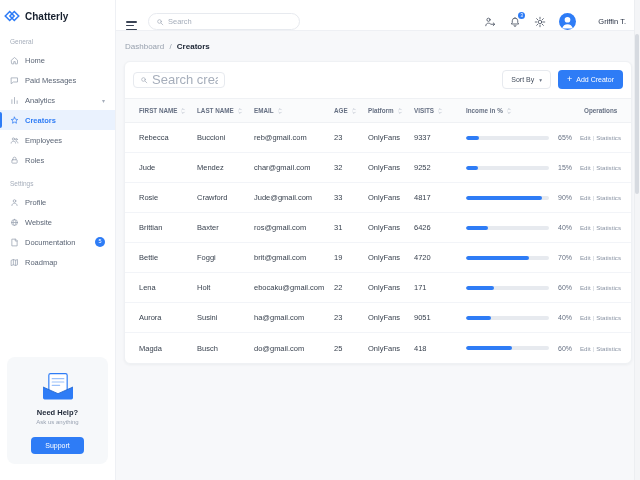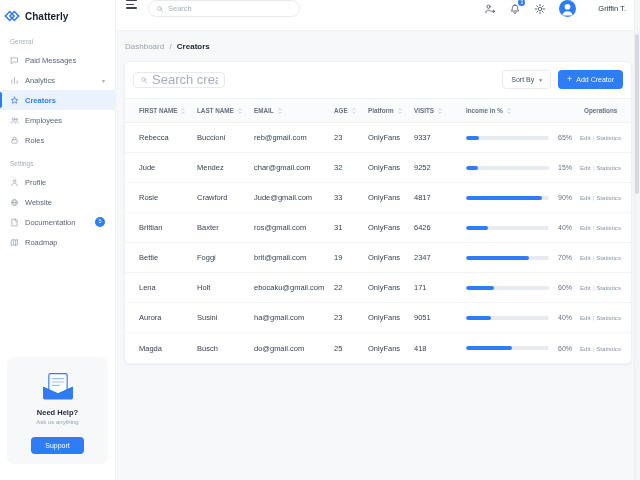--- a/index.html
+++ b/index.html
@@ -22,21 +22,21 @@
   .nav-badge{margin-left:auto;background:#2E7CF6;color:#fff;font-size:5.5px;line-height:1;padding:2px 3.5px;border-radius:6px;}
   .nav-chevron{margin-left:auto;color:#A6AEBB;font-size:6px;}
   .help-card{margin:auto 7px 8px;background:#F6F8FA;border-radius:8px;padding:14px 6px 10px;text-align:center;}
   .help-illustration{width:40px;height:32px;margin:0 auto 5px;display:block;}
   .help-title{font-size:7.5px;font-weight:700;color:#222B3A;margin-bottom:2px;text-align:center;}
   .help-sub{font-size:6px;color:#9AA3B2;margin-bottom:9px;}
   .support-btn{background:#2E7CF6;border:none;color:#fff;font-size:7px;padding:5px 14px;border-radius:4px;cursor:pointer;font-family:inherit;}
 
   
   .main{flex:1;display:flex;flex-direction:column;min-width:0;}
-  .topbar{height:31px;background:#fff;border-bottom:1px solid #EEF0F4;display:flex;align-items:flex-start;padding:0 14px 0 10px;gap:11px;flex:none;}
+  .topbar{height:31px;background:#fff;border-bottom:1px solid #EEF0F4;display:flex;align-items:flex-end;padding:0 14px 0 10px;gap:11px;flex:none;}
   .hamburger{width:11px;display:flex;flex-direction:column;gap:2.2px;cursor:pointer;}
   .hamburger i{display:block;height:1.4px;background:#3A4354;border-radius:1px;}
   .hamburger i:nth-child(2){width:8px;}
   .tb-search{width:152px;height:17px;border:1px solid #E7EAEF;border-radius:9px;display:flex;align-items:center;gap:4px;padding:0 7px;background:#fff;}
   .tb-search svg,.creator-search svg{width:8px;height:8px;flex:none;fill:none;stroke:#A0A8B5;stroke-width:2;stroke-linecap:round;}
   input{border:none;outline:none;background:transparent;font-family:inherit;font-size:7.5px;color:#3A4354;width:100%;}
   input::placeholder{color:#A6AEBB;}
   .topbar-right{margin-left:auto;display:flex;align-items:center;gap:13px;}
   .tb-icon{width:12px;height:12px;color:#4A5362;cursor:pointer;position:relative;display:inline-flex;}
   .tb-icon svg{width:100%;height:100%;fill:none;stroke:currentColor;stroke-width:1.7;stroke-linecap:round;stroke-linejoin:round;}
@@ -94,20 +94,28 @@
         <path d="M6.2 6.5L11 1.7l4.8 4.8-4.8 4.8z" fill="none" stroke="#2E7CF6" stroke-width="1.7"></path>
       </svg>
       <span class="logo-text">Chatterly</span>
     </div>
 
     <nav>
         <div class="nav-section-label">General</div>
         <div class="nav-item">
           <span class="nav-icon">
             <svg viewBox="0 0 24 24">
+              <path d="M4 11l8-7 8 7v9a1 1 0 0 1-1 1h-5v-6h-4v6H5a1 1 0 0 1-1-1z"></path>
+            </svg>
+          </span>
+          <span class="nav-label">Home</span>
+        </div>
+        <div class="nav-item">
+          <span class="nav-icon">
+            <svg viewBox="0 0 24 24">
               <path d="M4 5h16v11H9l-5 4z"></path>
             </svg>
           </span>
           <span class="nav-label">Paid Messages</span>
         </div>
         <div class="nav-item">
           <span class="nav-icon">
             <svg viewBox="0 0 24 24">
               <path d="M5 20V10M12 20V4M19 20v-7"></path>
             </svg>
@@ -394,21 +402,21 @@
                 <span class="income-label">40%</span>
               </div>
               <div class="td ops"><span class="op-link">Edit</span><span class="op-sep">|</span><span class="op-link">Statistics</span></div>
             </div>
             <div class="trow grid-row">
               <div class="td">Bettie</div>
               <div class="td">Foggi</div>
               <div class="td">brit@gmail.com</div>
               <div class="td">19</div>
               <div class="td">OnlyFans</div>
-              <div class="td">2347</div>
+              <div class="td">4720</div>
               <div class="td income">
                 <span class="bar-track">
                   <span class="bar-fill" style="width:76%"></span>
                 </span>
                 <span class="income-label">70%</span>
               </div>
               <div class="td ops"><span class="op-link">Edit</span><span class="op-sep">|</span><span class="op-link">Statistics</span></div>
             </div>
             <div class="trow grid-row">
               <div class="td">Lena</div>

